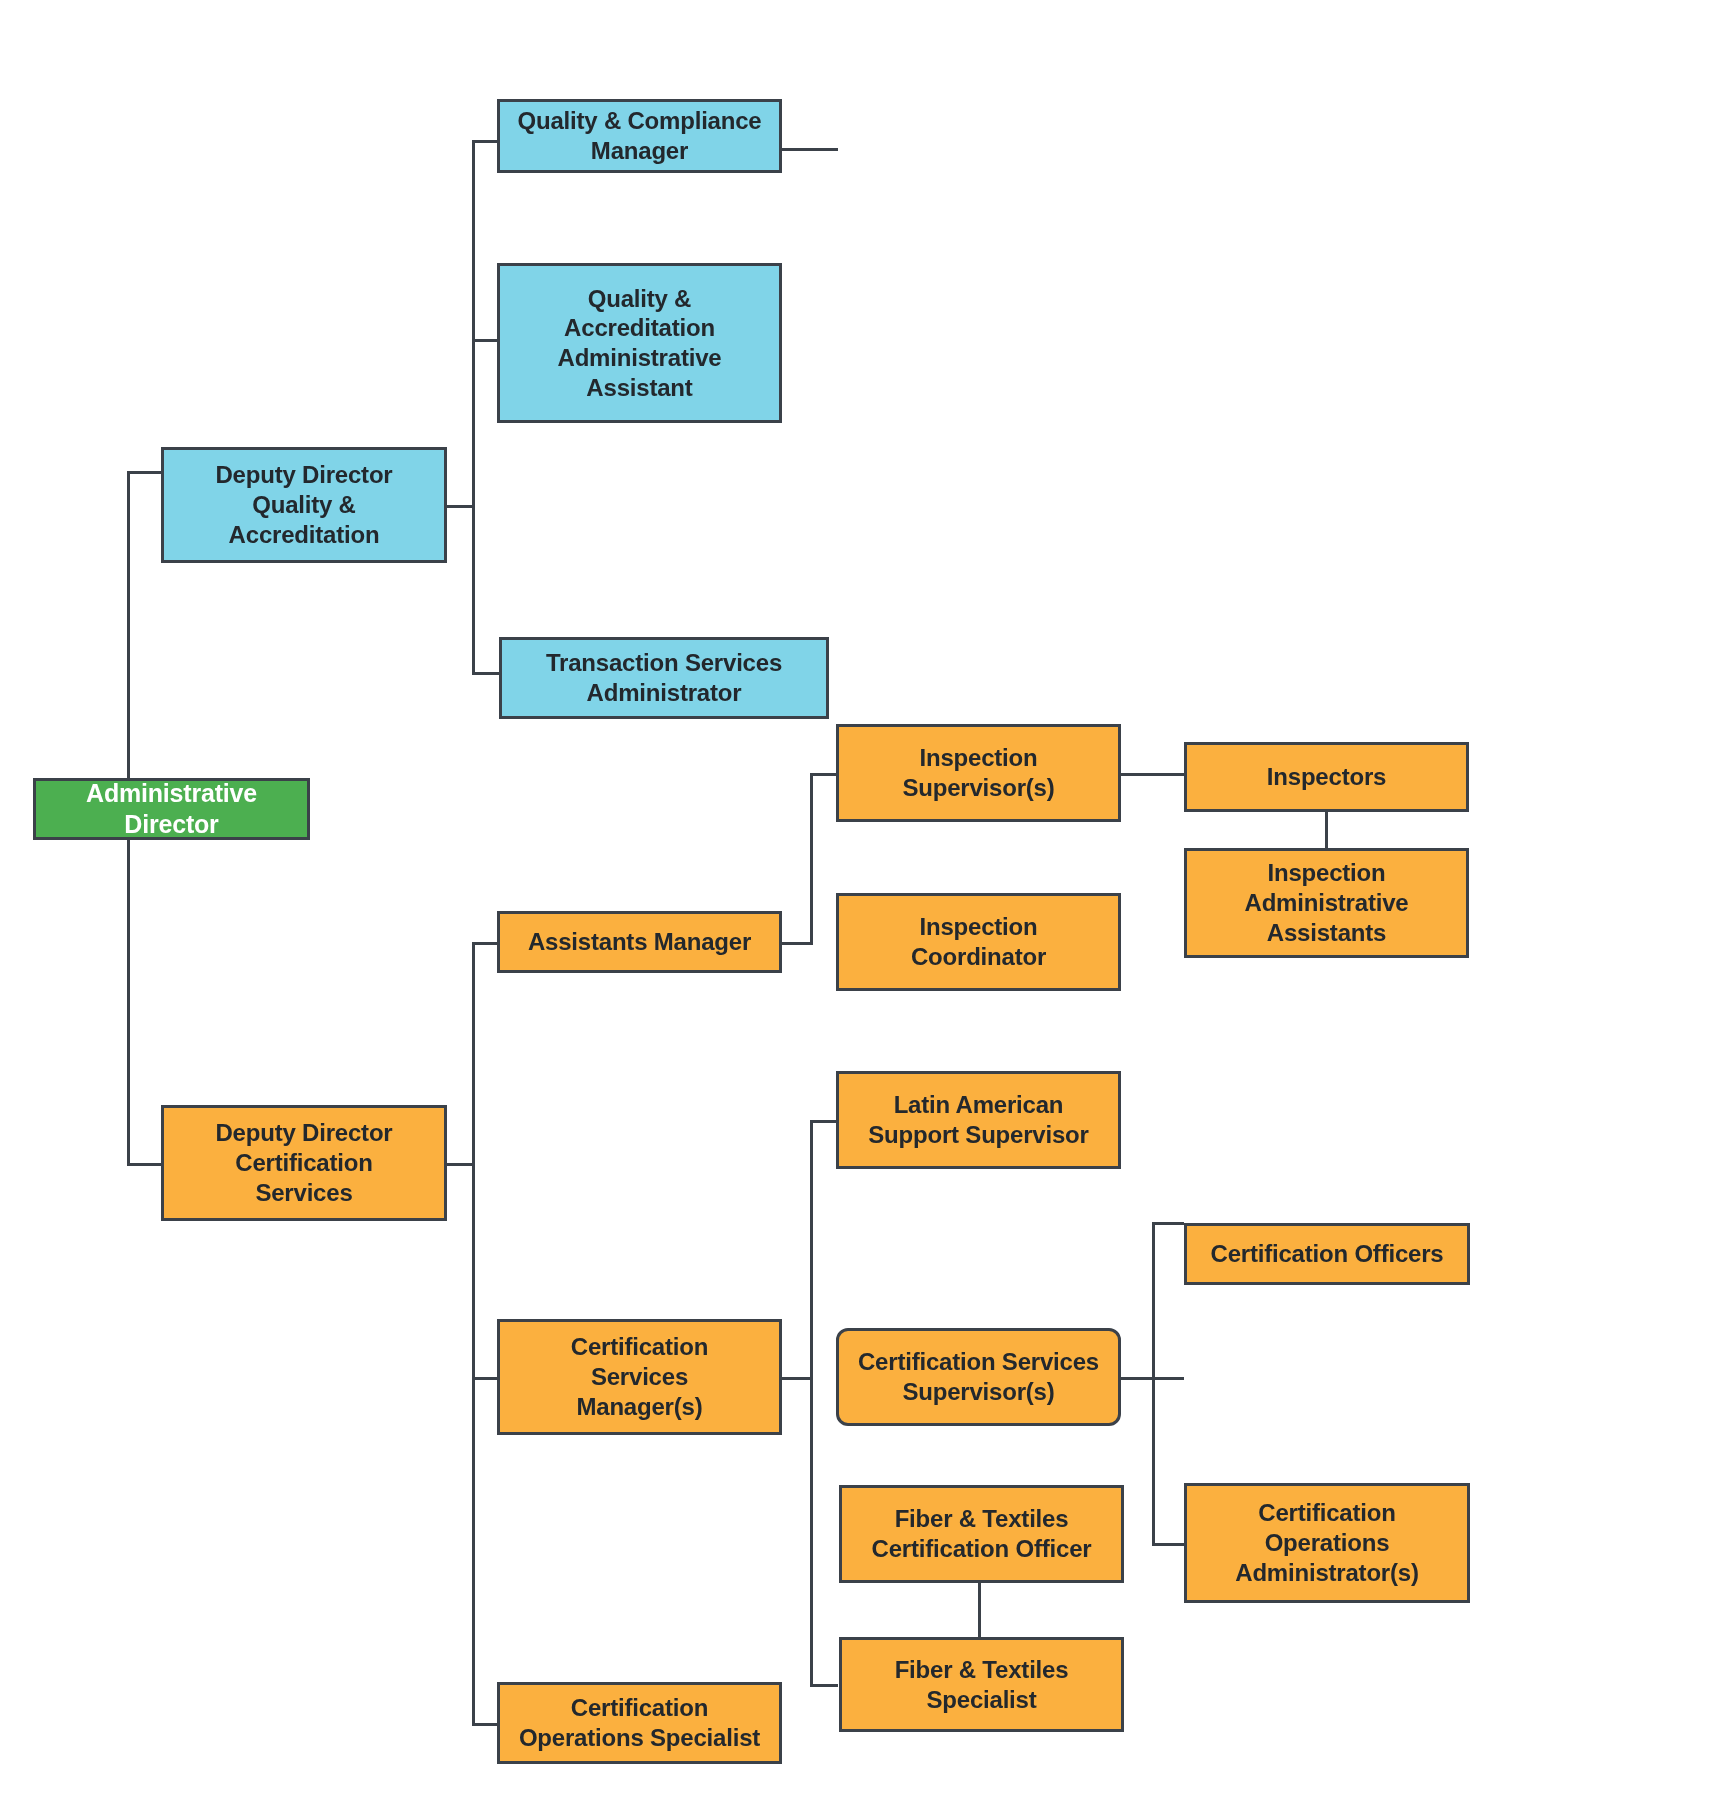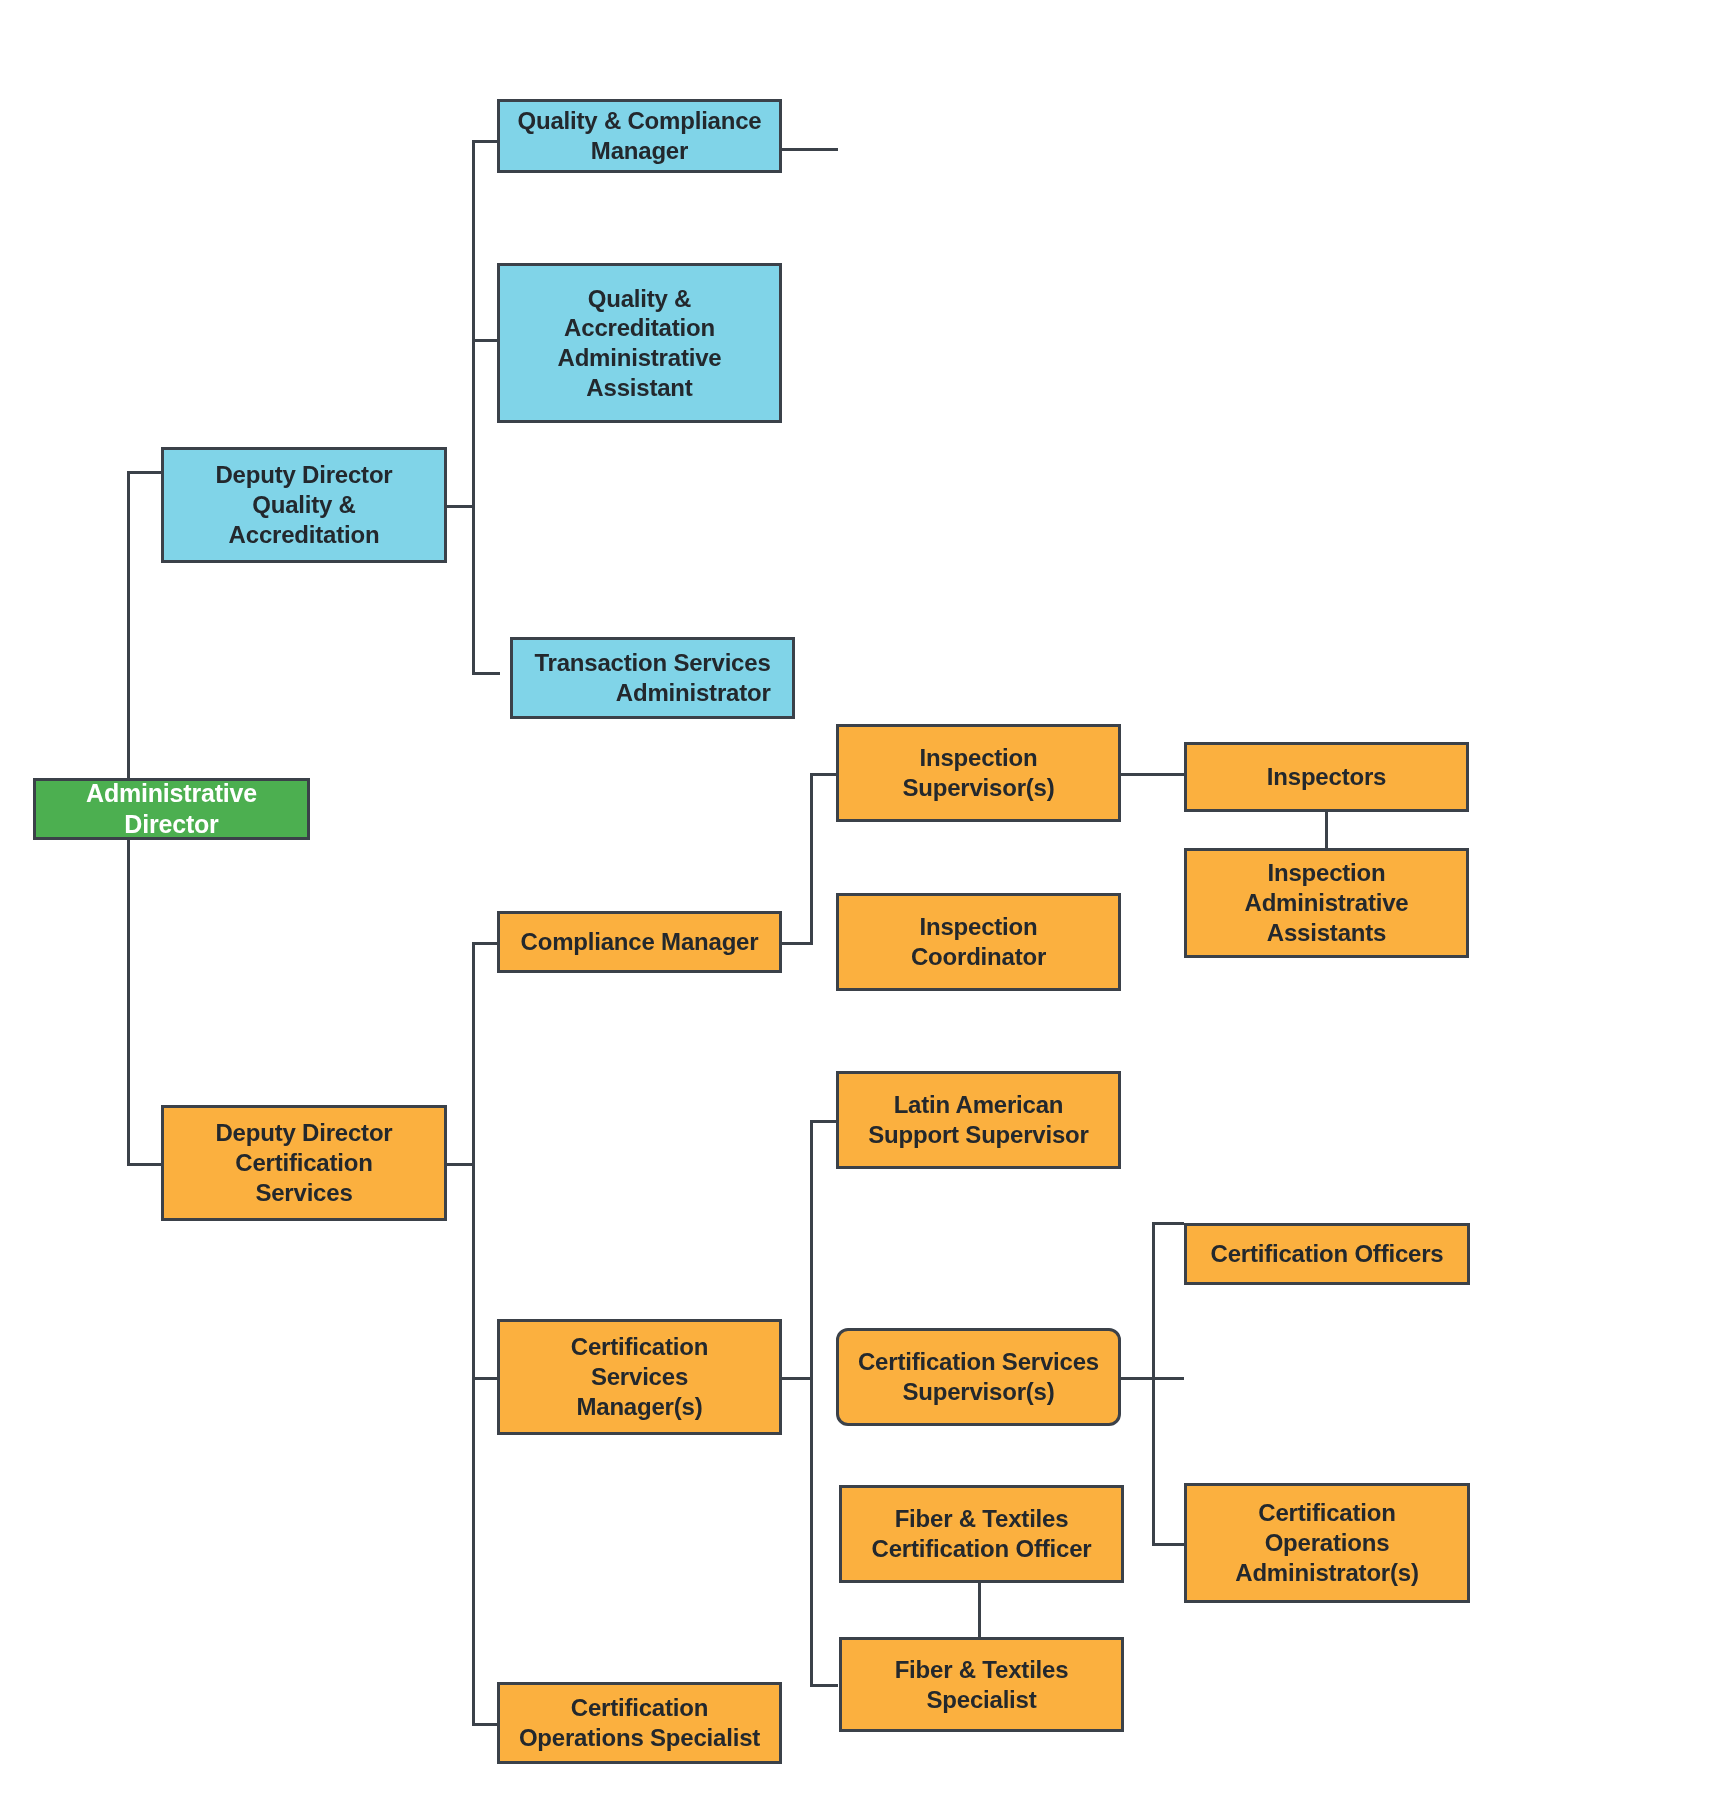--- a/index.html
+++ b/index.html
@@ -95,25 +95,25 @@
 Services</div>
 
   <div class="node blue" style="left:497px; top:99px; width:285px; height:74px;">Quality &amp; Compliance
 Manager</div>
 
   <div class="node blue" style="left:497px; top:263px; width:285px; height:160px;">Quality &amp;
 Accreditation
 Administrative
 Assistant</div>
 
-  <div class="node blue" style="left:510px; top:637px; width:285px; height:82px;text-align:right;">Transaction Services
+  <div class="node blue" style="left:499px; top:637px; width:330px; height:82px;">Transaction Services
 Administrator</div>
 
 
-  <div class="node orange" style="left:497px; top:911px; width:285px; height:62px;">Compliance Manager</div>
+  <div class="node orange" style="left:497px; top:911px; width:285px; height:62px;">Assistants Manager</div>
 
   <div class="node orange" style="left:497px; top:1319px; width:285px; height:116px;">Certification
 Services
 Manager(s)</div>
 
   <div class="node orange" style="left:497px; top:1682px; width:285px; height:82px;">Certification
 Operations Specialist</div>
 
   <div class="node orange" style="left:836px; top:724px; width:285px; height:98px;">Inspection
 Supervisor(s)</div>

